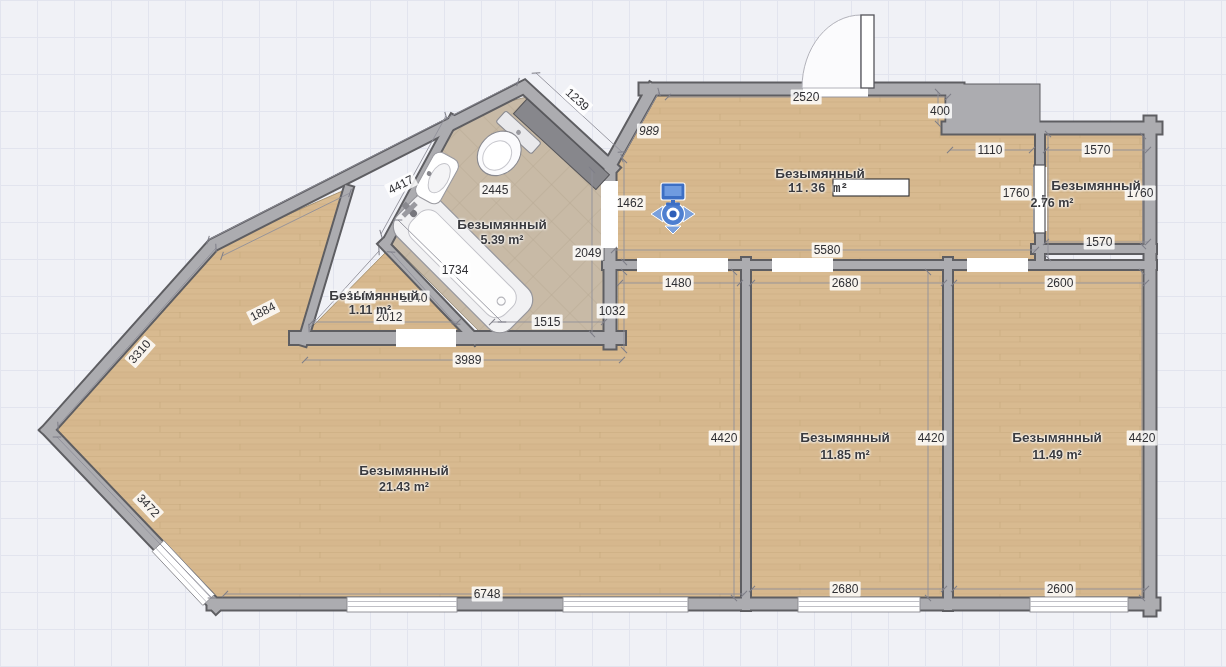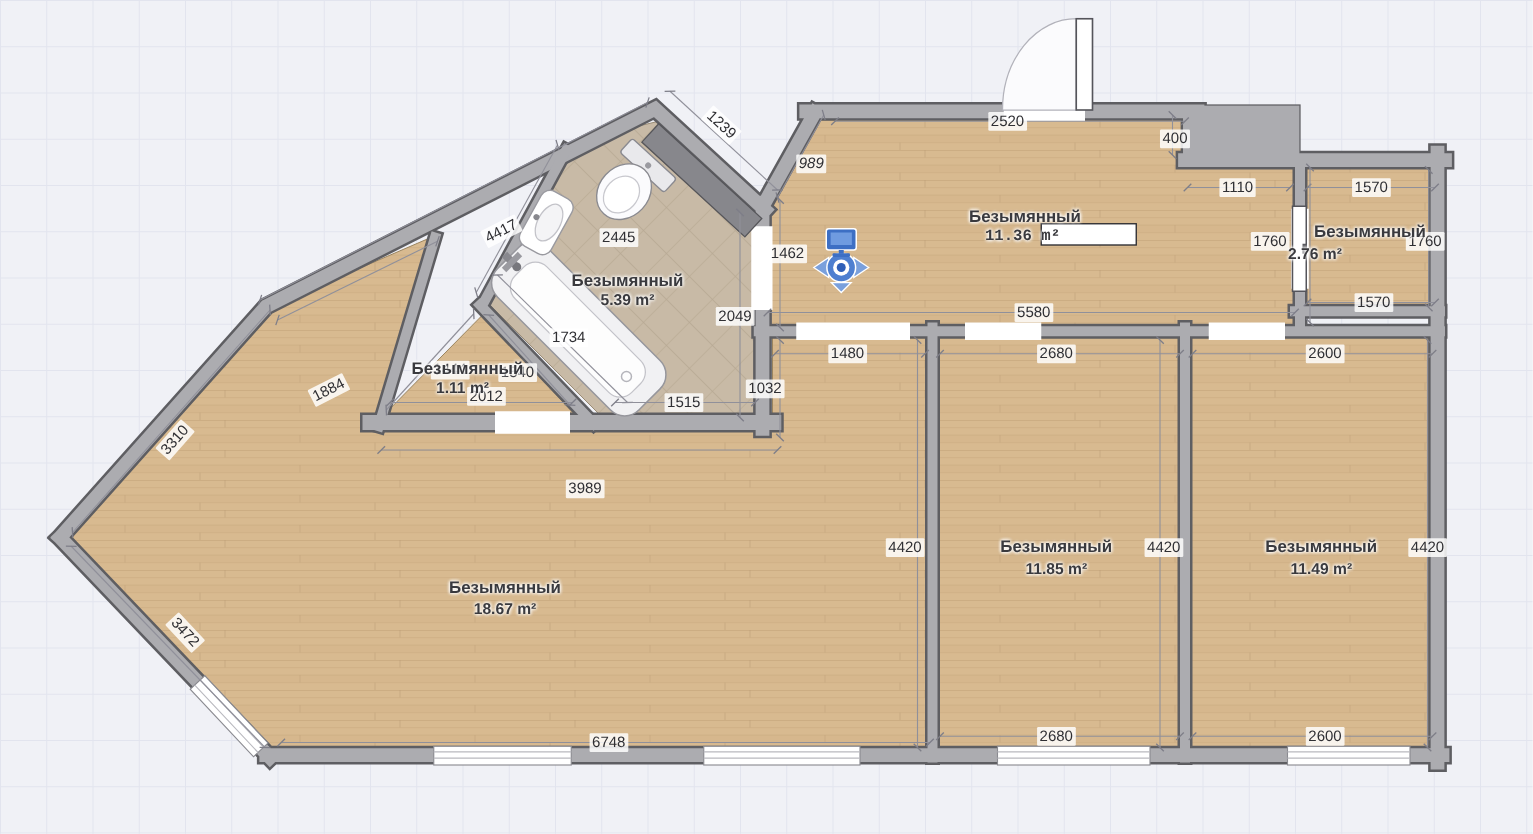--- a/index.html
+++ b/index.html
@@ -225,33 +225,33 @@
 <div class="lbl" style="left:588px;top:253px;">2049</div>
 <div class="lbl" style="left:678px;top:283px;">1480</div>
 <div class="lbl" style="left:612px;top:311px;">1032</div>
 <div class="lbl" style="left:845px;top:283px;">2680</div>
 <div class="lbl" style="left:1060px;top:283px;">2600</div>
 <div class="lbl" style="left:455px;top:270px;">1734</div>
 <div class="lbl" style="left:360px;top:296px;">1444</div>
 <div class="lbl" style="left:414px;top:298px;">1540</div>
 <div class="lbl" style="left:389px;top:317px;">2012</div>
 <div class="lbl" style="left:547px;top:322px;">1515</div>
-<div class="lbl" style="left:468px;top:360px;margin-top:31px;">3989</div>
+<div class="lbl" style="left:468px;top:360px;">3989</div>
 <div class="lbl rneg27" style="left:263px;top:312px;">1884</div>
 <div class="lbl rneg48" style="left:140px;top:352px;">3310</div>
 <div class="lbl rpos47" style="left:148px;top:506px;">3472</div>
 <div class="lbl" style="left:724px;top:438px;">4420</div>
 <div class="lbl" style="left:931px;top:438px;">4420</div>
 <div class="lbl" style="left:1142px;top:438px;">4420</div>
 <div class="lbl" style="left:487px;top:594px;">6748</div>
 <div class="lbl" style="left:845px;top:589px;">2680</div>
 <div class="lbl" style="left:1060px;top:589px;">2600</div>
 
 <div class="room-name" style="left:404px;top:470px;">Безымянный</div>
-<div class="room-area" style="left:404px;top:487px;">18.67 m²</div>
+<div class="room-area" style="left:404px;top:487px;">21.43 m²</div>
 
 <div class="room-name" style="left:820px;top:173px;">Безымянный</div>
 <div class="room-area" style="left:818px;top:189px;font-family:Liberation Mono, monospace;">11.36 m²</div>
 
 <div class="room-name" style="left:502px;top:224px;">Безымянный</div>
 <div class="room-area" style="left:502px;top:240px;">5.39 m²</div>
 
 <div class="room-name" style="left:374px;top:295px;">Безымянный</div>
 <div class="room-area" style="left:370px;top:310px;">1.11 m²</div>
 

